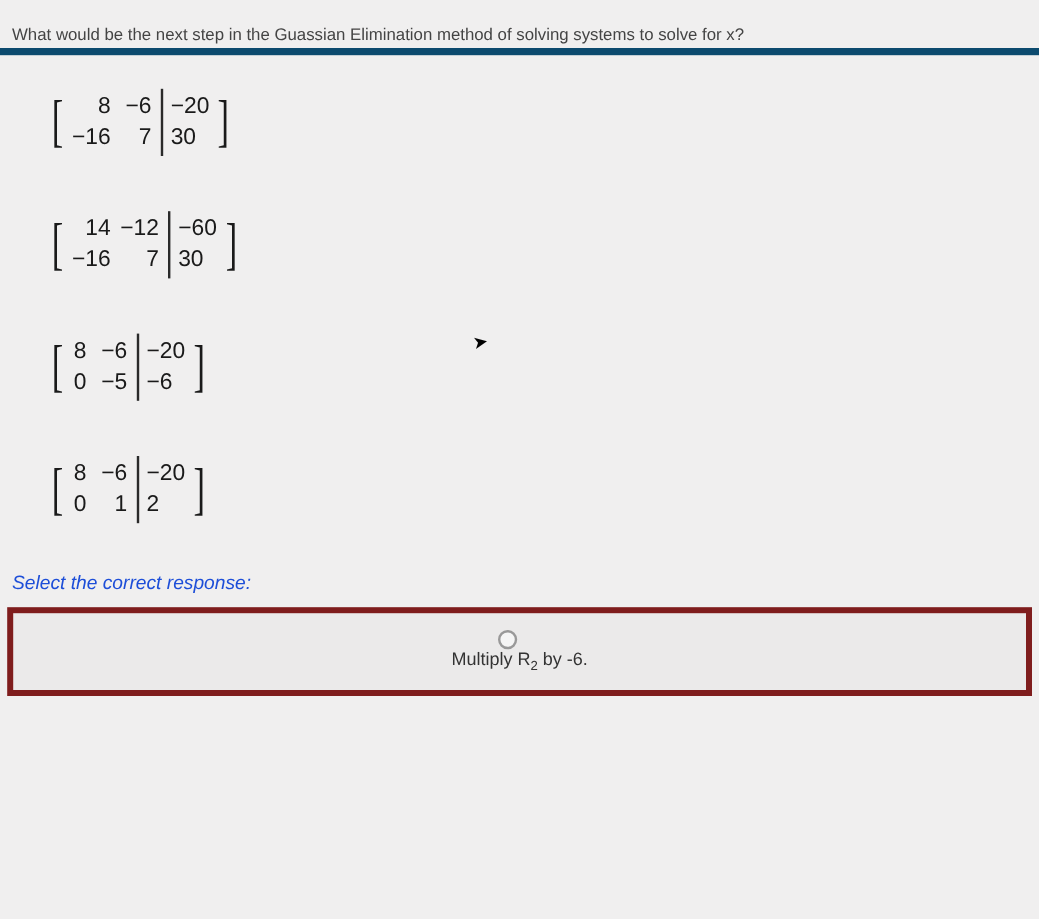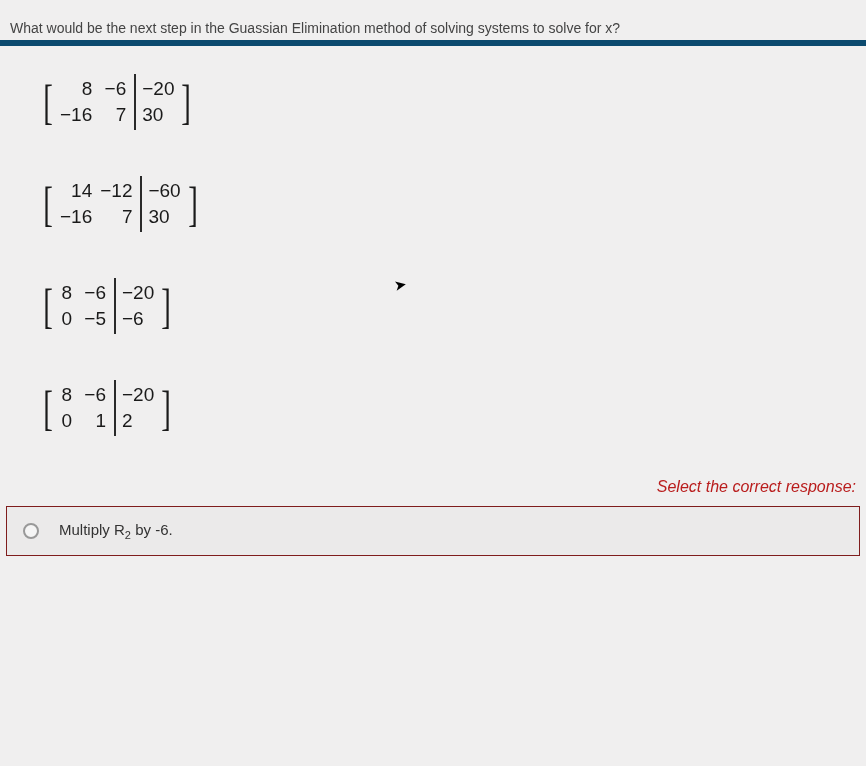--- a/index.html
+++ b/index.html
@@ -51,35 +51,35 @@
       padding: 2px 4px;
     }
     .col.left { text-align: right; min-width: 38px; }
     .col.mid { text-align: right; min-width: 34px; }
     .col.aug { text-align: left; min-width: 34px; border-left: 2px solid #2a2a2a; padding-left: 6px; margin-left: 4px; }
     .col > span { display: block; line-height: 24px; min-height: 24px; }
     .prompt {
       padding: 8px 10px 10px 10px;
       font-size: 16px;
       font-style: italic;
-      color: #b91c1c;
-      text-align: right;
+      color: #1d4ed8;
     }
     .options {
       padding: 0 6px;
     }
     .option {
       background: #ebeaea;
-      border: 1px solid #7f1d1d;
+      border: 5px solid #7f1d1d;
       padding: 14px 16px;
       margin-bottom: 6px;
       display: flex;
       align-items: center;
       font-size: 15px;
       color: #333;
+      flex-direction: column;
     }
     .radio {
       width: 16px;
       height: 16px;
       border: 2px solid #999;
       border-radius: 50%;
       margin-right: 20px;
       flex-shrink: 0;
       background: #f5f5f5;
     }

